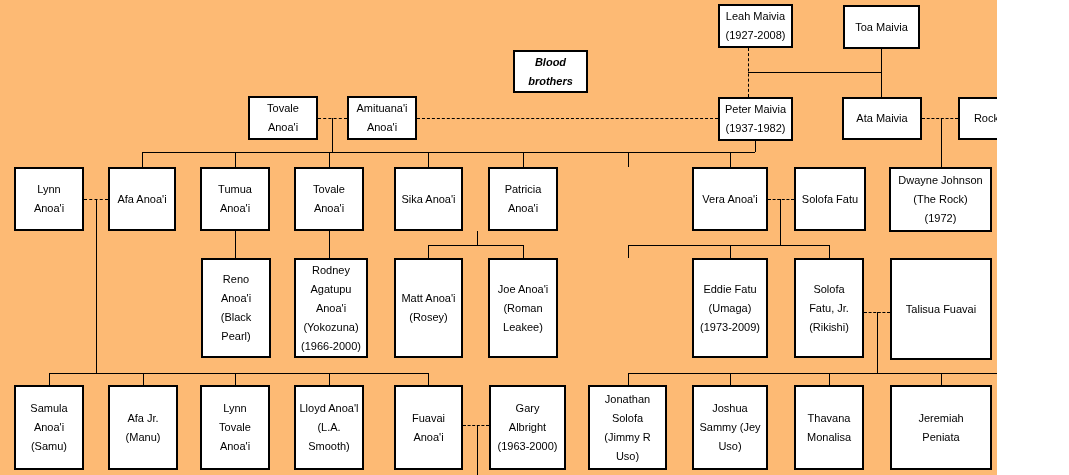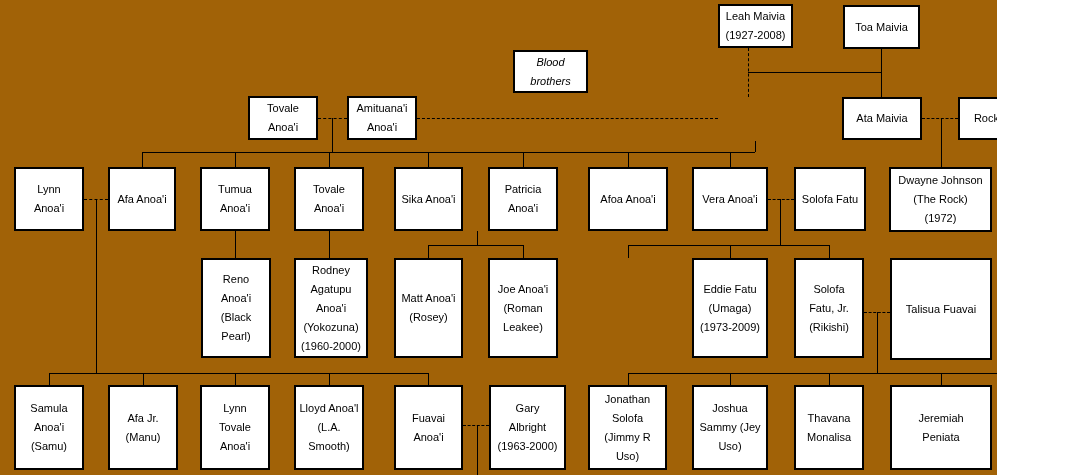--- a/index.html
+++ b/index.html
@@ -1,87 +1,88 @@
 <!DOCTYPE html>
 <html><head>
 <meta charset="utf-8">
 <style>
   html, body { margin: 0; padding: 0; background: #ffffff; }
   .canvas {
     position: relative;
     width: 997px;
     height: 475px;
-    background: #a16207;
+    background: #fdba74;
     font-family: "Liberation Sans", sans-serif;
     overflow: hidden;
   }
   .node {
     position: absolute;
     box-sizing: border-box;
     border: 2px solid #000000;
     background: #ffffff;
     color: #000000;
     display: flex;
     align-items: center;
     justify-content: center;
     text-align: center;
     font-size: 11px;
     line-height: 19px;
     white-space: pre-line;
   }
-  .node.italic { font-style: italic; }
+  .node.italic { font-style: italic; font-weight: bold; }
   .line { position: absolute; }
   .line.h { height: 0; border-top: 1px solid #000000; }
   .line.v { width: 0; border-left: 1px solid #000000; }
   .line.h.dashed { border-top-style: dashed; }
   .line.v.dashed { border-left-style: dashed; }
 </style>
 </head>
 <body>
 
 <div class="canvas">
 
   <div class="node" style="left:718px;top:4px;width:75px;height:44px">Leah Maivia
 (1927-2008)</div>
   <div class="node" style="left:843px;top:5px;width:77px;height:44px">Toa Maivia</div>
   <div class="node italic" style="left:513px;top:50px;width:75px;height:43px">Blood
 brothers</div>
   <div class="node" style="left:248px;top:96px;width:70px;height:44px">Tovale
 Anoa'i</div>
   <div class="node" style="left:347px;top:96px;width:70px;height:44px">Amituana'i
 Anoa'i</div>
+  <div class="node" style="left:718px;top:97px;width:75px;height:44px">Peter Maivia
+(1937-1982)</div>
   <div class="node" style="left:842px;top:97px;width:80px;height:43px">Ata Maivia</div>
   <div class="node" style="left:958px;top:97px;width:107px;height:43px">Rocky Johnson</div>
 
   <div class="node" style="left:14px;top:167px;width:70px;height:64px">Lynn
 Anoa'i</div>
   <div class="node" style="left:108px;top:167px;width:68px;height:64px">Afa Anoa'i</div>
   <div class="node" style="left:200px;top:167px;width:70px;height:64px">Tumua
 Anoa'i</div>
   <div class="node" style="left:294px;top:167px;width:70px;height:64px">Tovale
 Anoa'i</div>
   <div class="node" style="left:394px;top:167px;width:69px;height:64px">Sika Anoa'i</div>
   <div class="node" style="left:488px;top:167px;width:70px;height:64px">Patricia
 Anoa'i</div>
-  <div class="node" style="left:588px;top:167px;width:80px;height:64px">Afoa Anoa'i</div>
   <div class="node" style="left:794px;top:167px;width:72px;height:64px">Solofa Fatu</div>
   <div class="node" style="left:692px;top:167px;width:76px;height:64px">Vera Anoa'i</div>
   <div class="node" style="left:889px;top:167px;width:103px;height:65px">Dwayne Johnson
 (The Rock)
 (1972)</div>
 
   <div class="node" style="left:201px;top:258px;width:70px;height:100px">Reno
 Anoa'i
 (Black
 Pearl)</div>
   <div class="node" style="left:294px;top:258px;width:74px;height:100px">Rodney
 Agatupu
 Anoa'i
 (Yokozuna)
-(1960-2000)</div>
+(1966-2000)</div>
   <div class="node" style="left:394px;top:258px;width:69px;height:100px">Matt Anoa'i
 (Rosey)</div>
   <div class="node" style="left:488px;top:258px;width:70px;height:100px">Joe Anoa'i
 (Roman
 Leakee)</div>
   <div class="node" style="left:692px;top:258px;width:76px;height:100px">Eddie Fatu
 (Umaga)
 (1973-2009)</div>
   <div class="node" style="left:794px;top:258px;width:70px;height:100px">Solofa
 Fatu, Jr.

